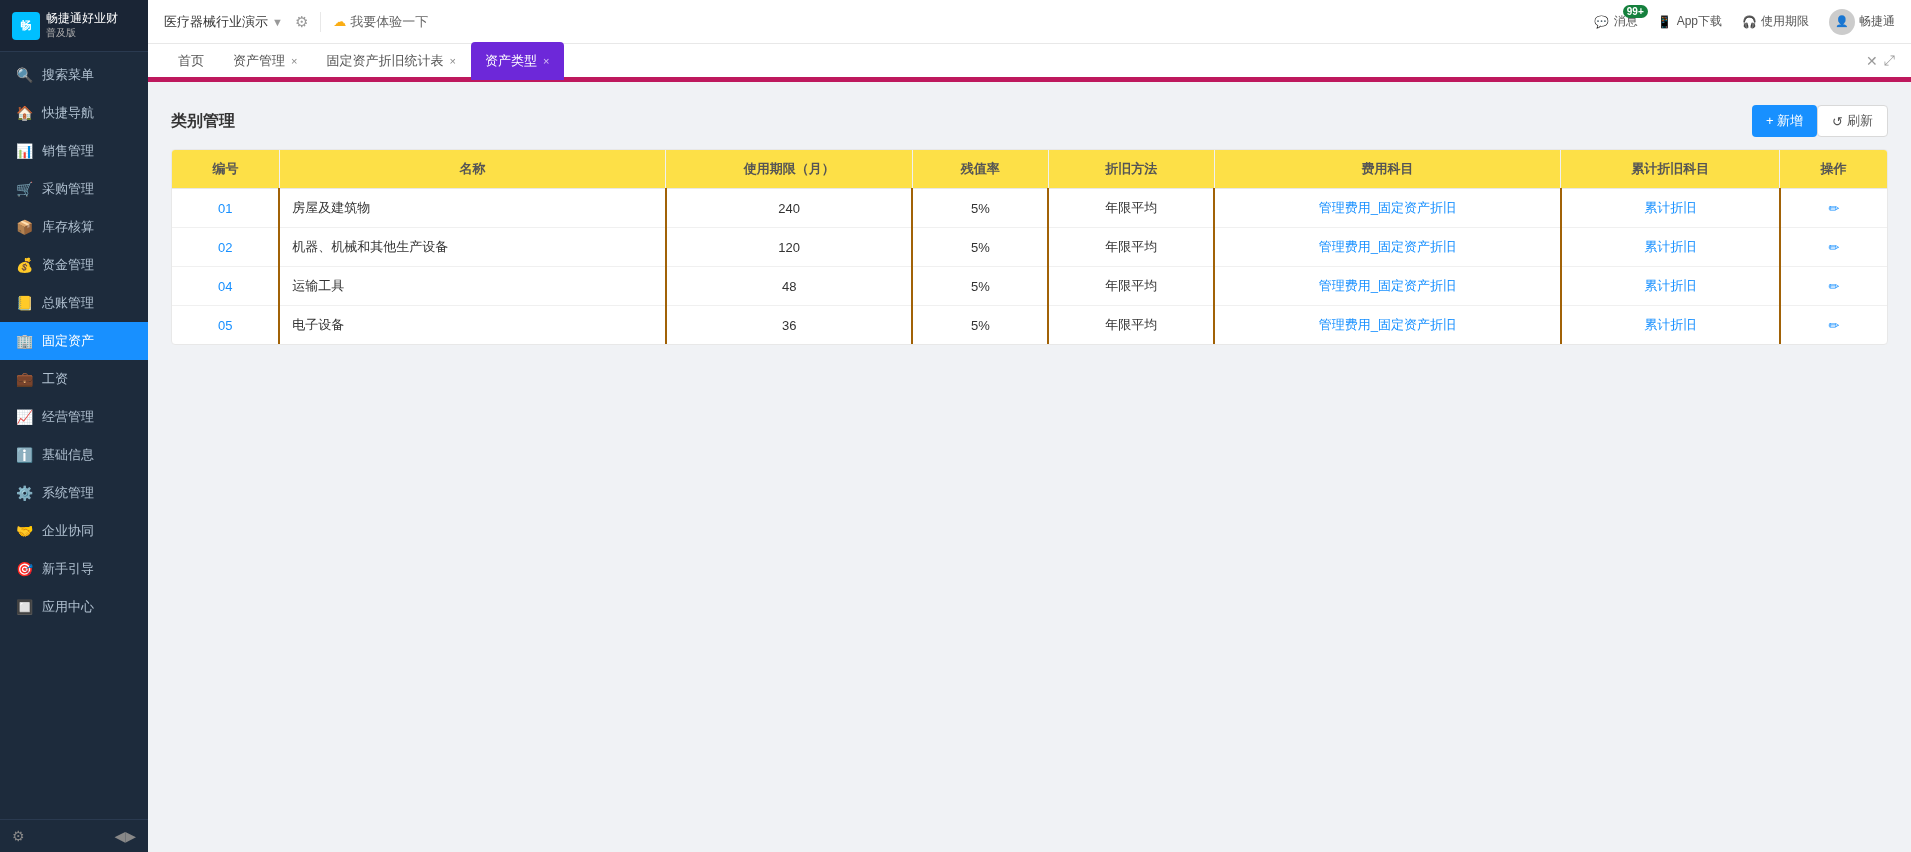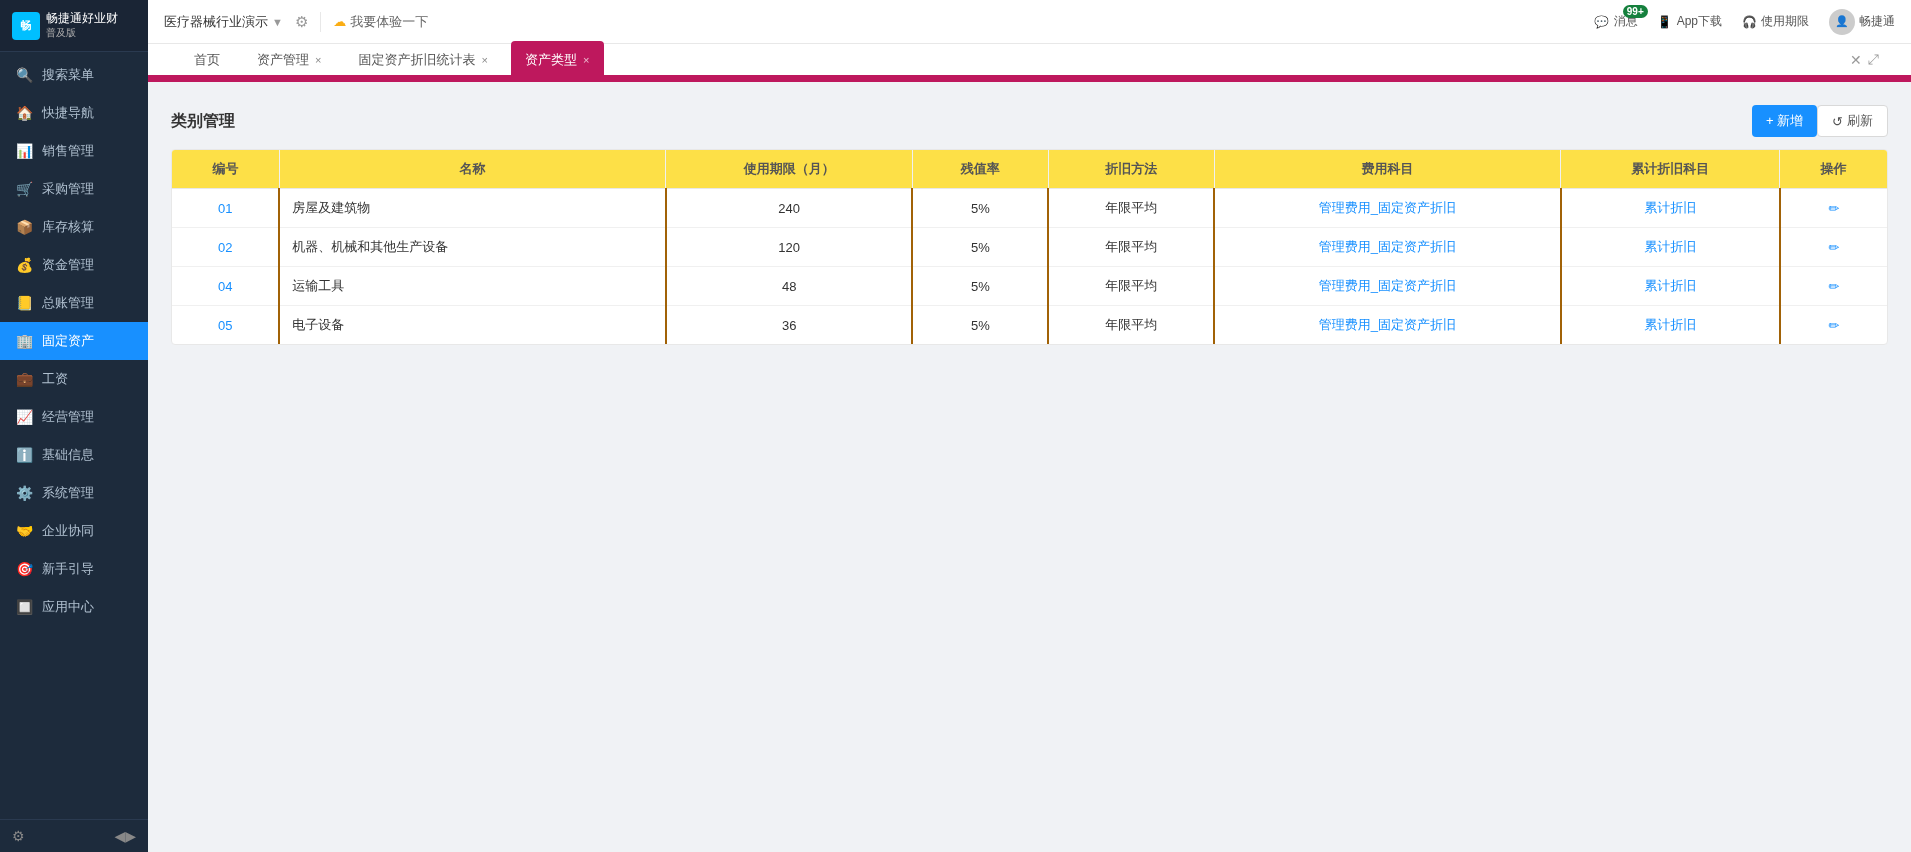--- a/index.html
+++ b/index.html
@@ -104,35 +104,35 @@
       width: 26px; height: 26px; border-radius: 50%;
       background: #ccc; display: flex; align-items: center; justify-content: center;
       font-size: 11px; color: #666;
     }
 
     
     .tabs-bar {
       background: white;
       display: flex;
       align-items: center;
-      padding: 0 32px;
-      border-bottom: 7px solid #be185d;
+      padding: 0 16px;
+      border-bottom: 5px solid #be185d;
       flex-shrink: 0;
       height: 38px;
-      gap: 8px;
+      gap: 0;
     }
     .tab {
       display: flex; align-items: center; gap: 4px;
       padding: 0 14px; height: 38px;
       font-size: 13px; cursor: pointer; color: #555;
       border-right: 1px solid transparent;
       position: relative;
     }
     .tab.active {
-      background: #be185d; color: white; border-radius: 4px 4px 0 0;
+      background: #6d28d9; color: white; border-radius: 4px 4px 0 0;
     }
     .tab-close {
       font-size: 11px; color: inherit; cursor: pointer; margin-left: 2px;
       opacity: 0.7;
     }
 
     
     .content {
       flex: 1; overflow: auto; padding: 23px;
       position: relative;

